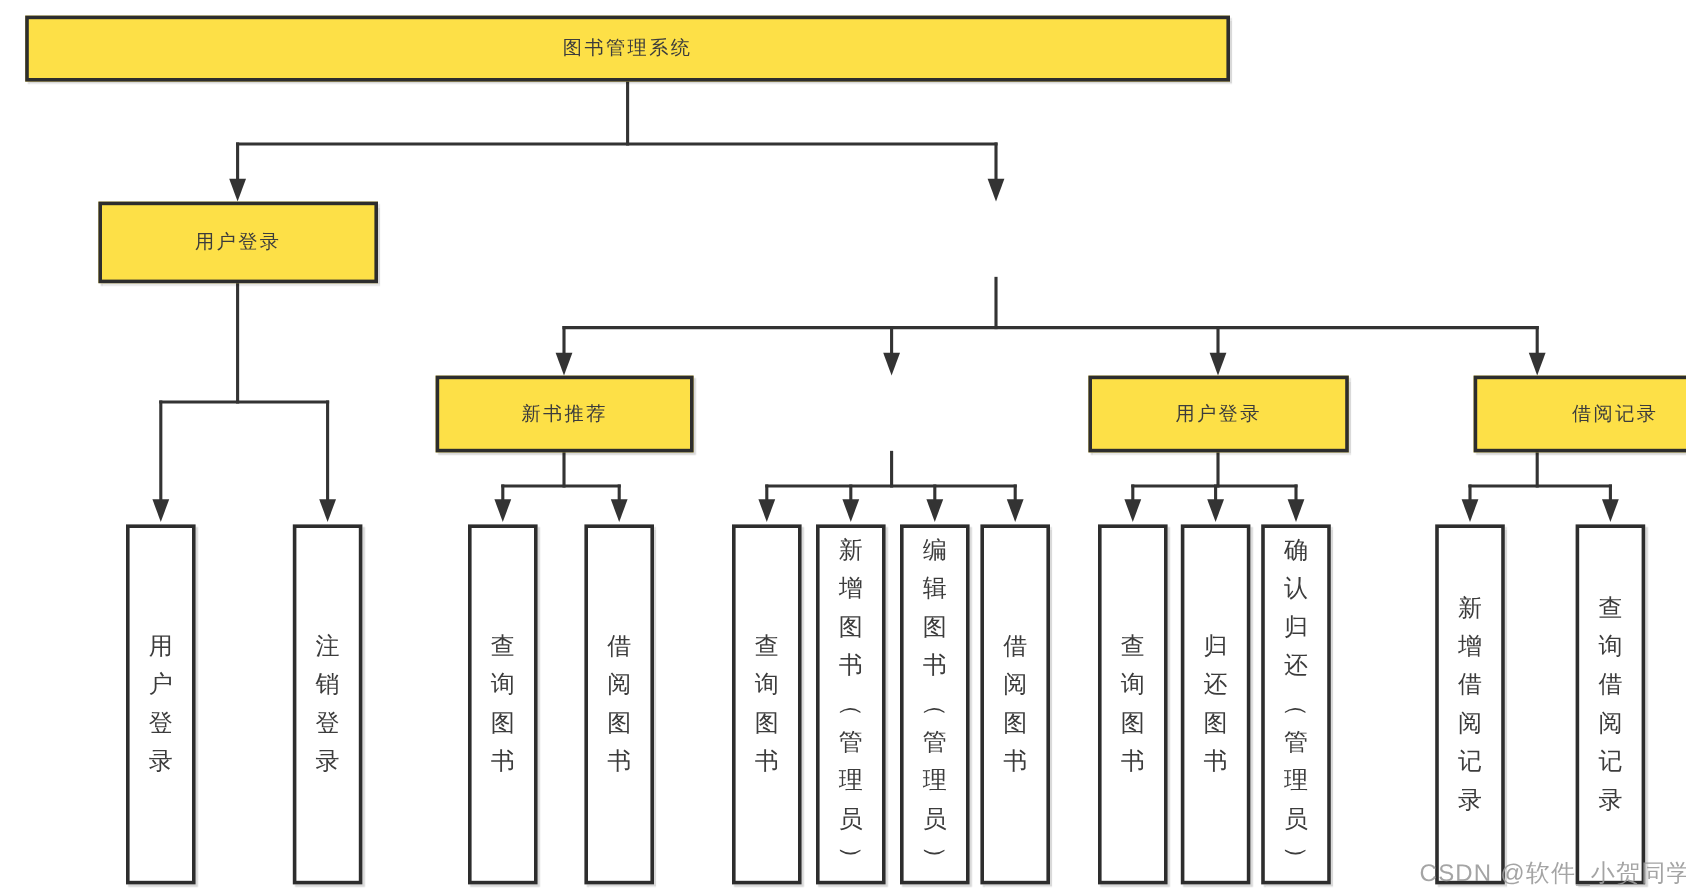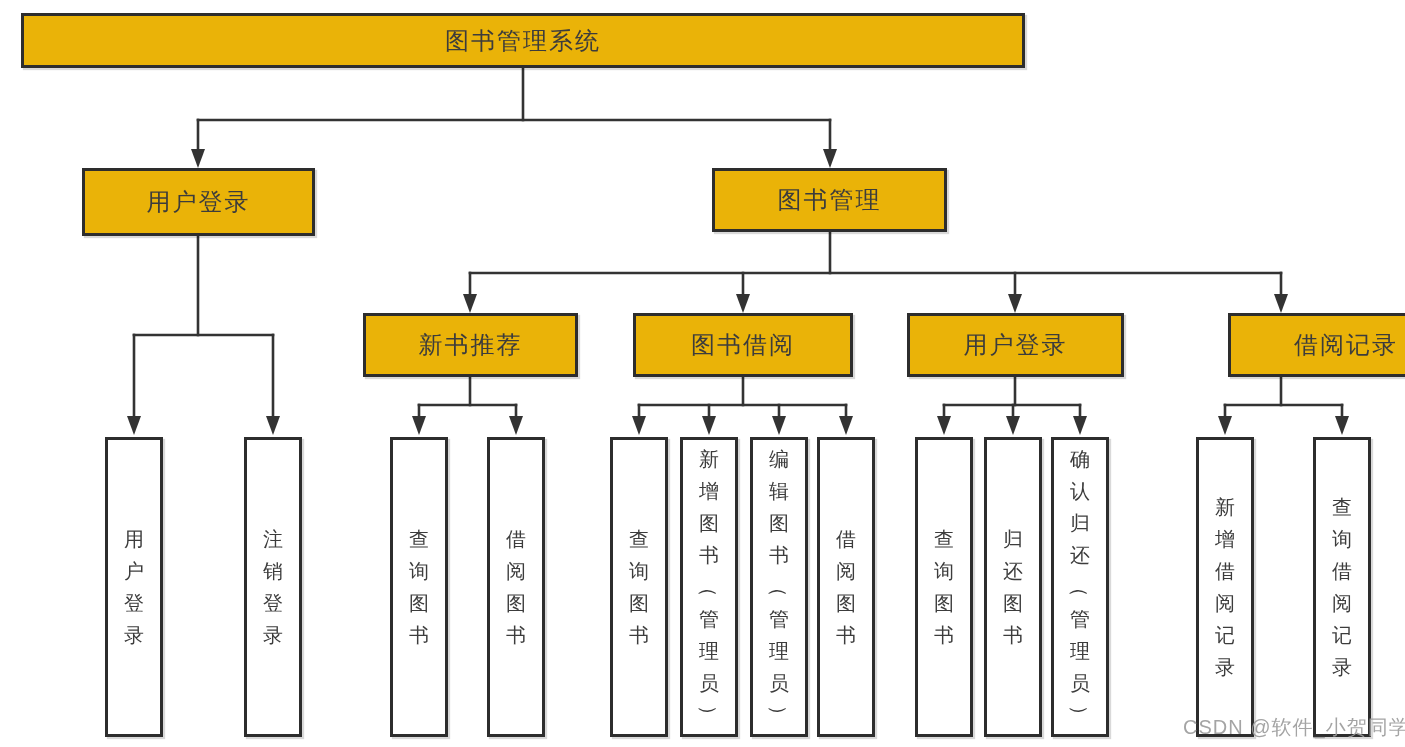--- a/index.html
+++ b/index.html
@@ -19,23 +19,23 @@
   }
   #connectors{
     position:absolute;left:0;top:0;width:1405px;height:747px;
     pointer-events:none;
   }
   .cline{stroke:var(--line);stroke-width:2.6;stroke-linecap:square;fill:none;}
   .ahead{fill:var(--line);stroke:none;}
   .hbox{
     position:absolute;box-sizing:border-box;
     border:3px solid var(--border);
-    background:#eab308;
+    background:#fde047;
     display:flex;align-items:center;justify-content:center;
-    font-size:24px;color:var(--text);
+    font-size:16px;color:var(--text);
     letter-spacing:2px;
     box-shadow:2px 2px 1px rgba(0,0,0,0.15);
   }
   .vbox{
     position:absolute;box-sizing:border-box;
     border:3px solid var(--border);
     background:#fff;
     display:flex;flex-direction:column;align-items:center;justify-content:center;
     box-shadow:2px 2px 1px rgba(0,0,0,0.15);
   }
@@ -107,24 +107,22 @@
       <polygon points="1073,416 1087,416 1080,435" class="ahead"></polygon>
       <line x1="1225" y1="405" x2="1225" y2="423" class="cline"></line>
       <polygon points="1218,416 1232,416 1225,435" class="ahead"></polygon>
       <line x1="1342" y1="405" x2="1342" y2="423" class="cline"></line>
       <polygon points="1335,416 1349,416 1342,435" class="ahead"></polygon>
     </svg>
 
   <div class="hbox" style="left:21px;top:13px;width:1004px;height:55px">图书管理系统</div>
 
   <div class="hbox" style="left:82px;top:168px;width:233px;height:68px">用户登录</div>
-  <div class="hbox" style="left:712px;top:168px;width:235px;height:64px">图书管理</div>
 
   <div class="hbox" style="left:363px;top:313px;width:215px;height:64px">新书推荐</div>
-  <div class="hbox" style="left:633px;top:313px;width:220px;height:64px">图书借阅</div>
   <div class="hbox" style="left:907px;top:313px;width:217px;height:64px">用户登录</div>
   <div class="hbox" style="left:1228px;top:313px;width:236px;height:64px">借阅记录</div>
 
   <div class="vbox" style="left:105px;top:437px;width:58px;height:300px">
       <div class="vchar">用</div>
       <div class="vchar">户</div>
       <div class="vchar">登</div>
       <div class="vchar">录</div>
     </div>
   <div class="vbox" style="left:244px;top:437px;width:58px;height:300px">

